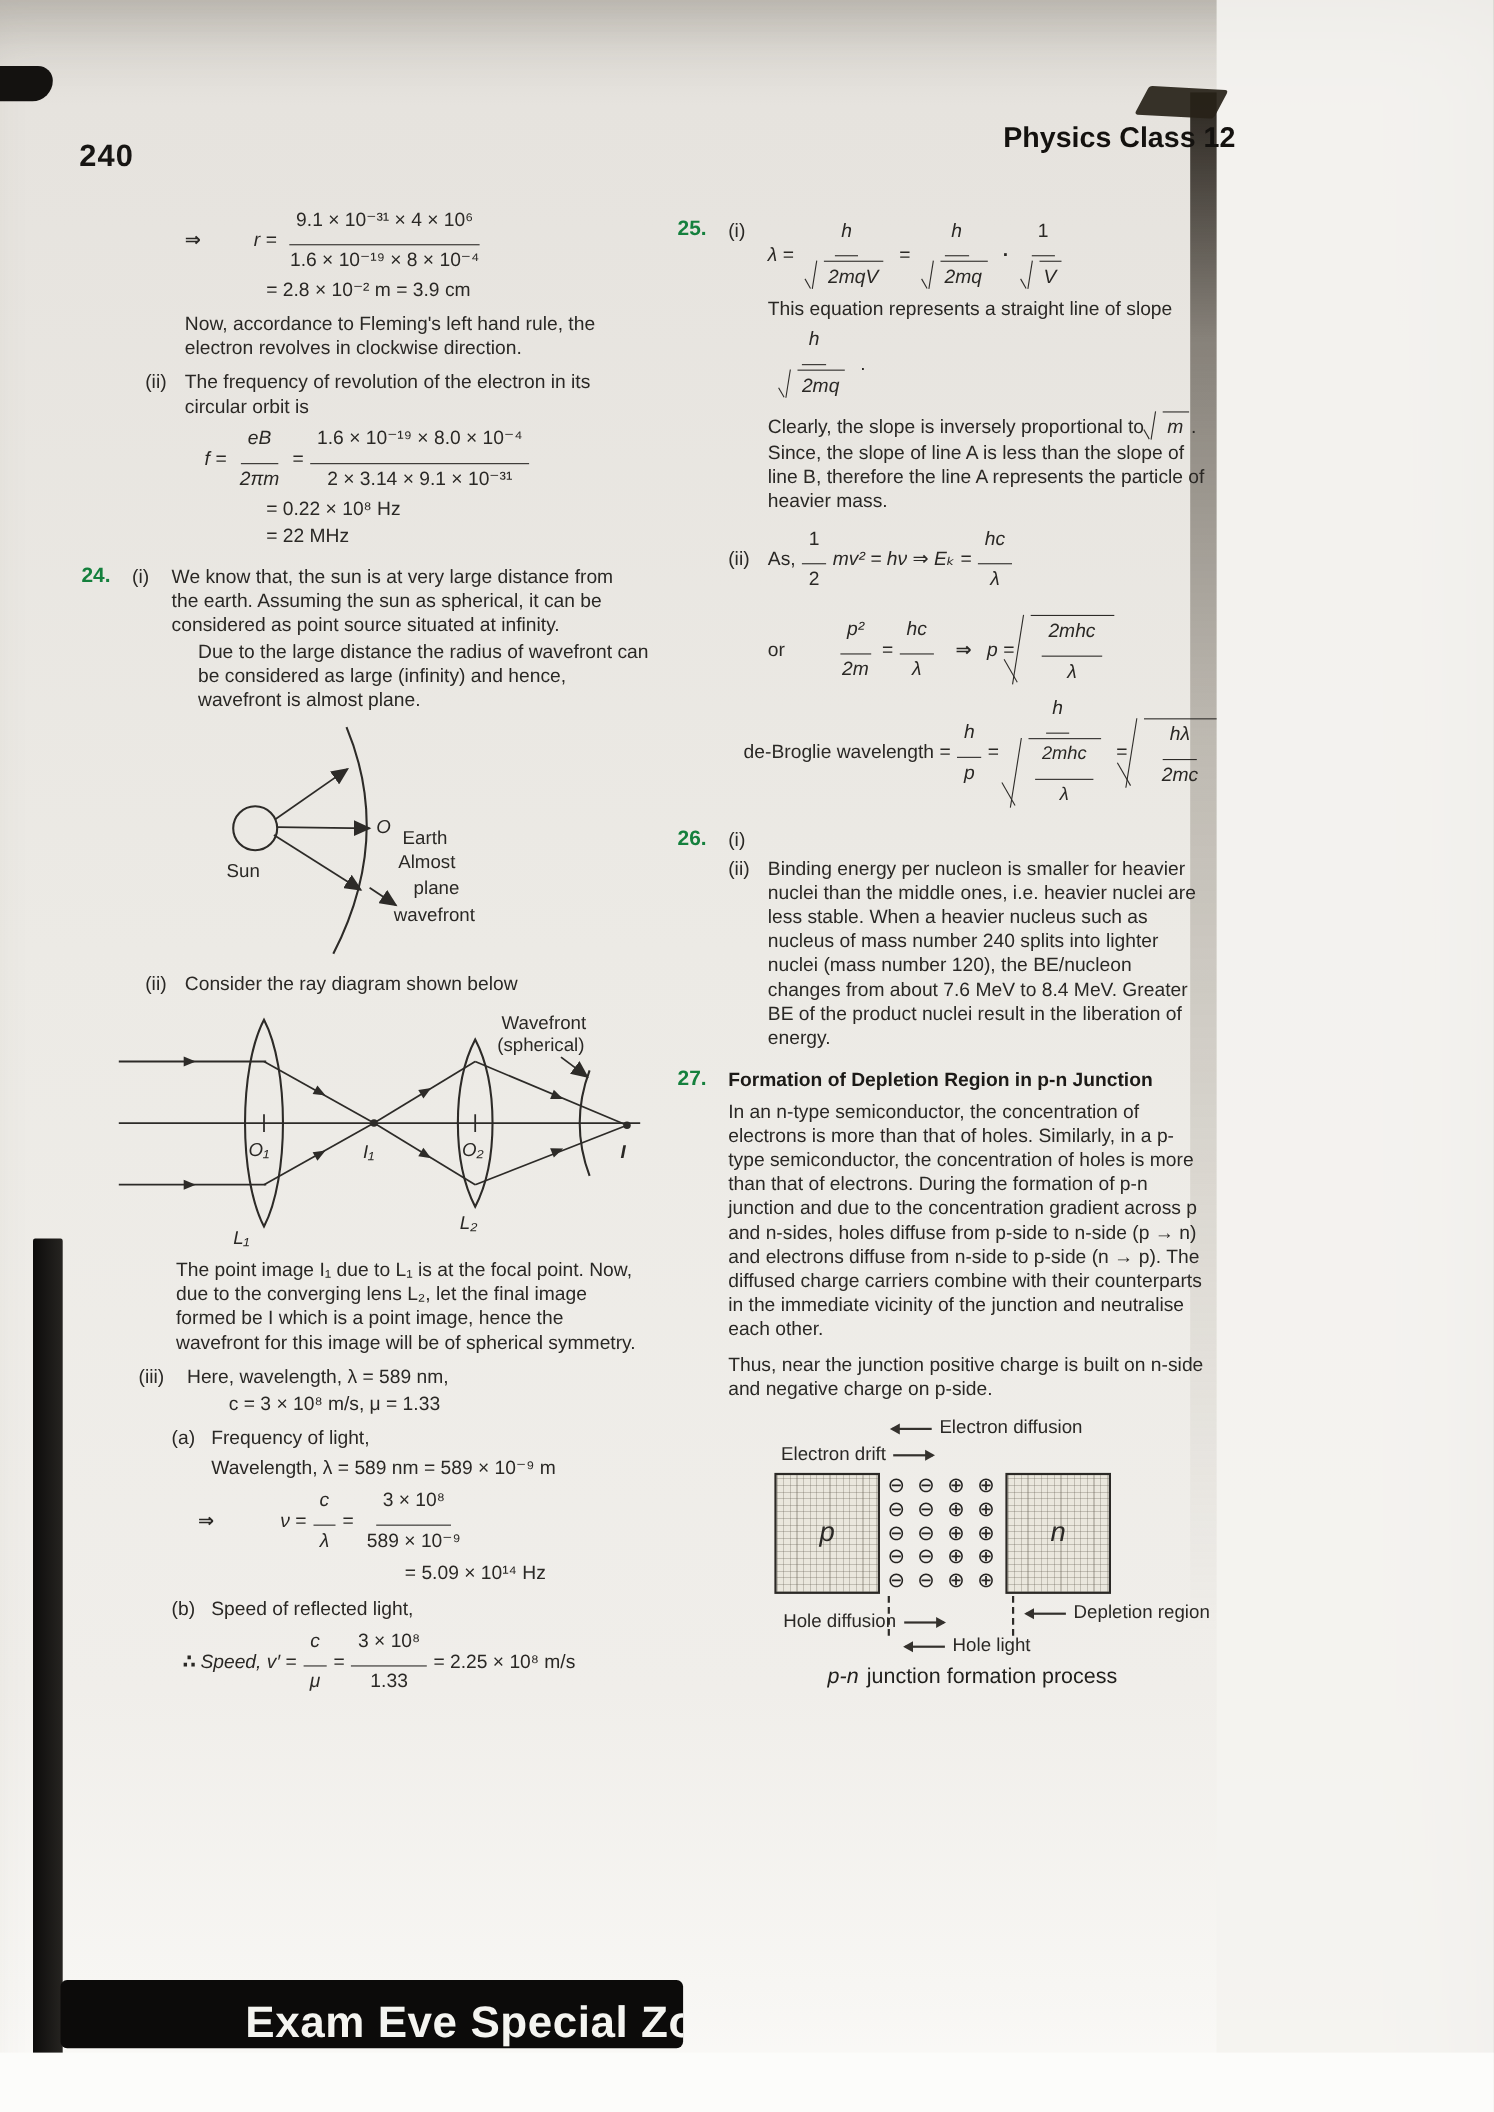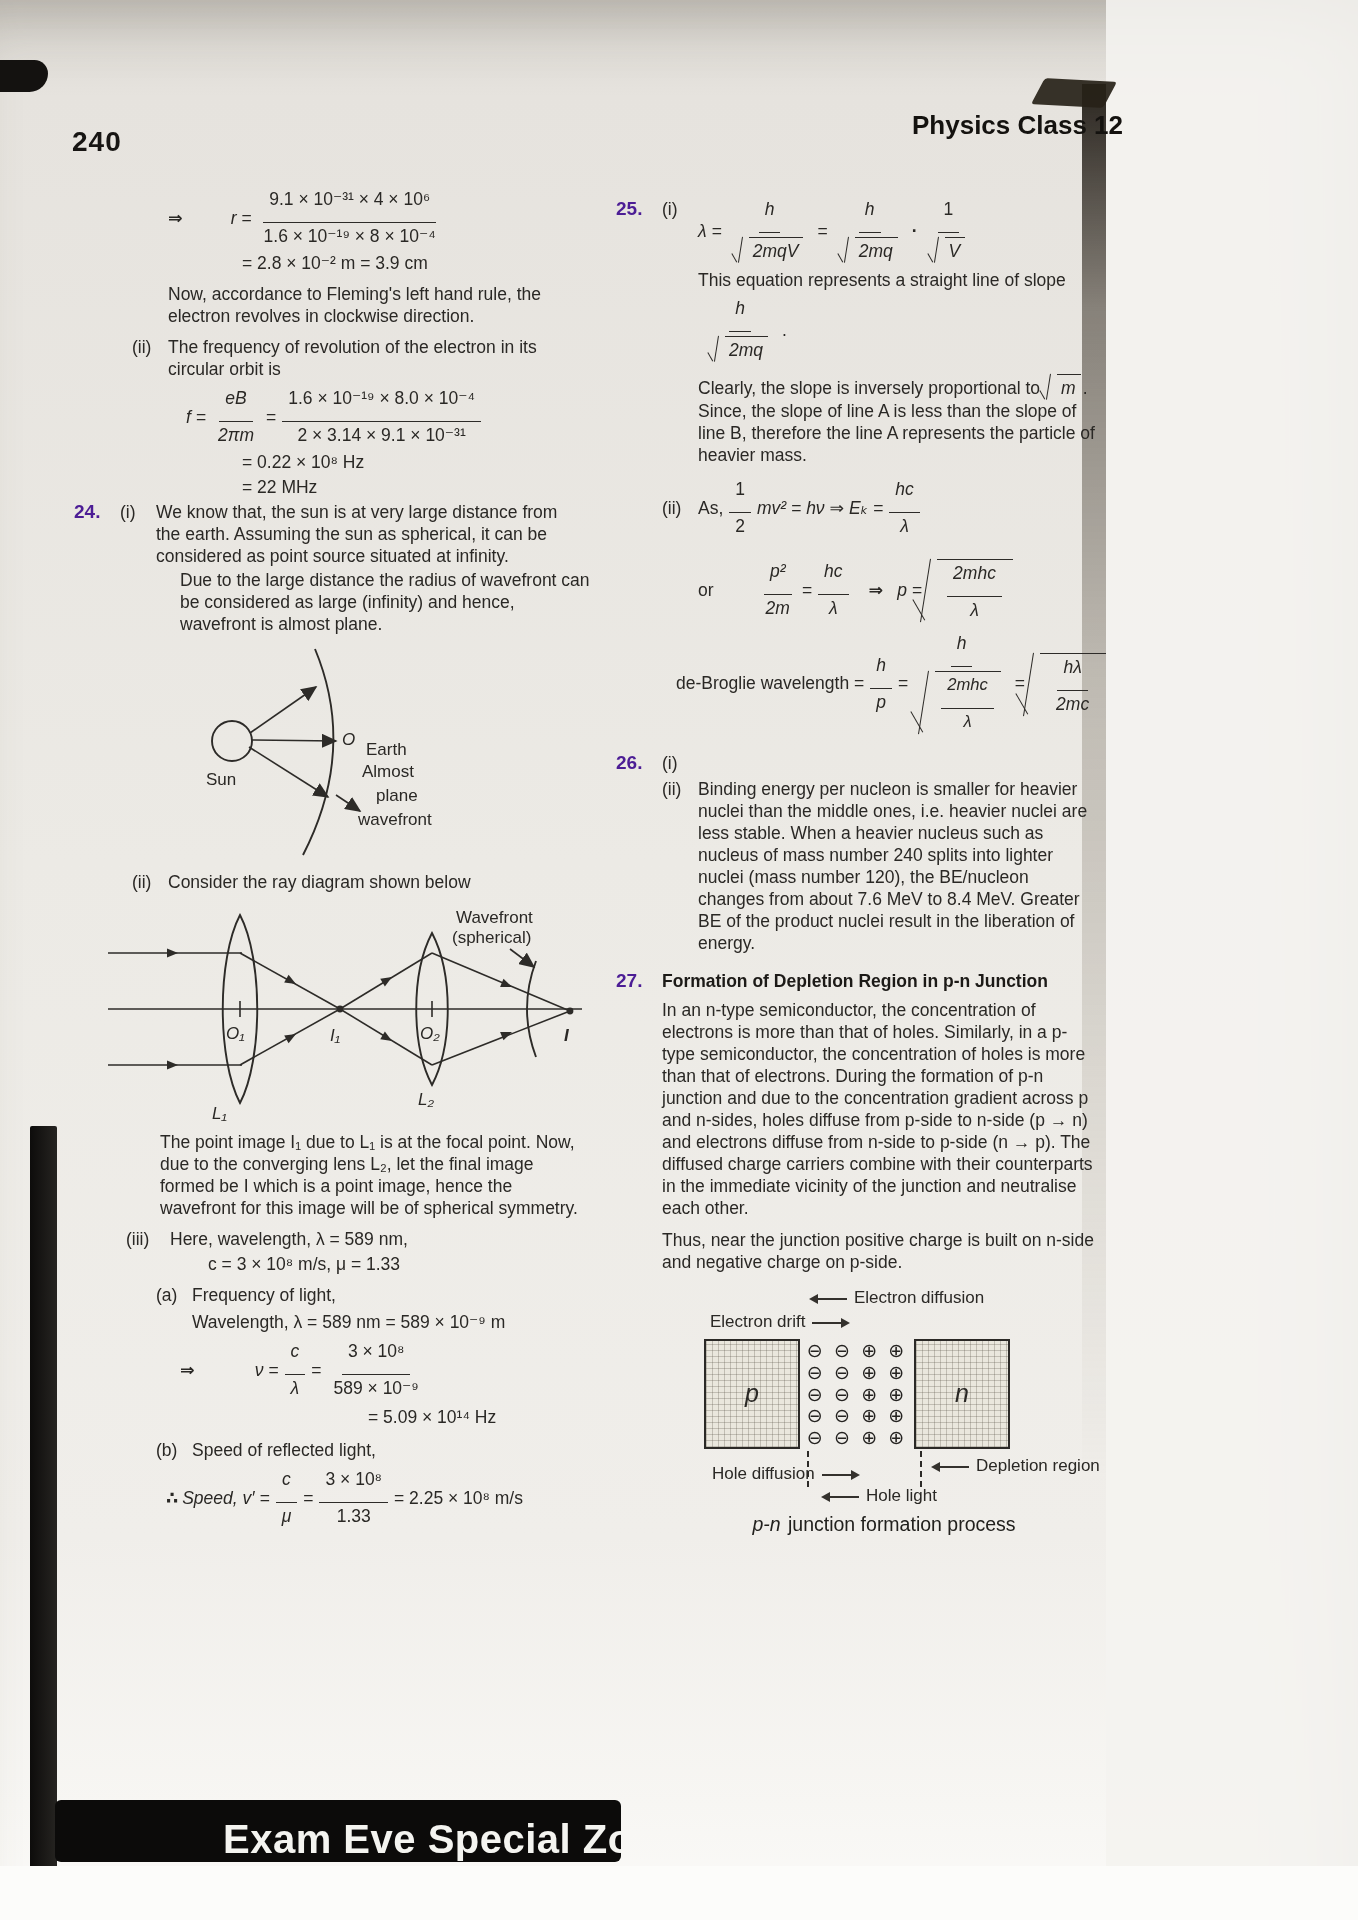--- a/index.html
+++ b/index.html
@@ -26,21 +26,21 @@
   p{margin:0;}
   .para{margin:0;}
   .it{font-style:italic;}
   .sym{font-weight:bold;}
   .fline{white-space:nowrap;}
   .frow{display:flex;align-items:center;flex-wrap:nowrap;}
   .frow>*{flex:none;}
   .srow{display:flex;align-items:flex-start;}
   .slab{flex:none;width:36px;}
   .qrow{display:flex;align-items:flex-start;padding-left:4px;}
-  .qnum{flex:none;width:46px;font-size:19px;font-weight:bold;color:#4c1d95;}
+  .qnum{flex:none;width:46px;font-size:19px;font-weight:bold;color:#15803d;}
   .qsub{flex:none;width:36px;}
   .qbody{flex:1;}
   .frac{display:inline-flex;flex-direction:column;align-items:center;vertical-align:middle;margin:0 6px;text-align:center;}
   .frac .num{padding:0 6px 12px;border-bottom:1.7px solid #2d2b28;display:inline-flex;align-items:center;justify-content:center;}
   .frac .den{padding:2px 6px 0;display:inline-flex;align-items:center;justify-content:center;}
   .frac .frac{font-size:.95em;margin:0 2px;}
   .sqrt{display:inline-flex;align-items:center;position:relative;border-top:1.7px solid #2d2b28;
         padding:2px 5px 1px 4px;margin:2px 2px 0 15px;}
   .sqrt::before{content:"";position:absolute;left:-7px;top:-1px;height:103%;border-left:1.8px solid #2d2b28;transform:rotate(9deg);transform-origin:top right;}
   .sqrt::after{content:"";position:absolute;left:-13px;bottom:2px;height:38%;border-left:1.8px solid #2d2b28;transform:rotate(-30deg);transform-origin:bottom right;}
@@ -114,21 +114,21 @@
       </span>
       <span>=</span>
       <span class="frac">
         <span class="num">1.6 × 10⁻¹⁹ × 8.0 × 10⁻⁴</span>
         <span class="den">2 × 3.14 × 9.1 × 10⁻³¹</span>
       </span>
     </div>
     <div class="fline" style="margin:5px 0 0 172px">= 0.22 × 10⁸ Hz</div>
     <div class="fline" style="margin:3px 0 0 172px">= 22 MHz</div>
 
-    <div class="qrow" style="margin-top:3px">
+    <div class="qrow" style="margin-top:15px">
       <span class="qnum">24.</span>
       <span class="qsub">(i)</span>
       <p class="qbody">We know that, the sun is at very large distance from the earth. Assuming the sun as spherical, it can be considered as point source situated at infinity.</p>
     </div>
     <p class="para" style="margin:2px 4px 0 110px;width:410px">Due to the large distance the radius of wavefront can be considered as large (infinity) and hence, wavefront is almost plane.</p>
 
     <svg class="fig-sun" width="360" height="218" viewBox="0 0 360 218" style="margin:10px 0 0 100px;display:block">
       <defs>
         <marker id="mk" markerWidth="11" markerHeight="9" refX="9" refY="4.5" orient="auto">
           <path d="M0,0 L10,4.5 L0,9 Z" fill="#2d2b28"></path>

